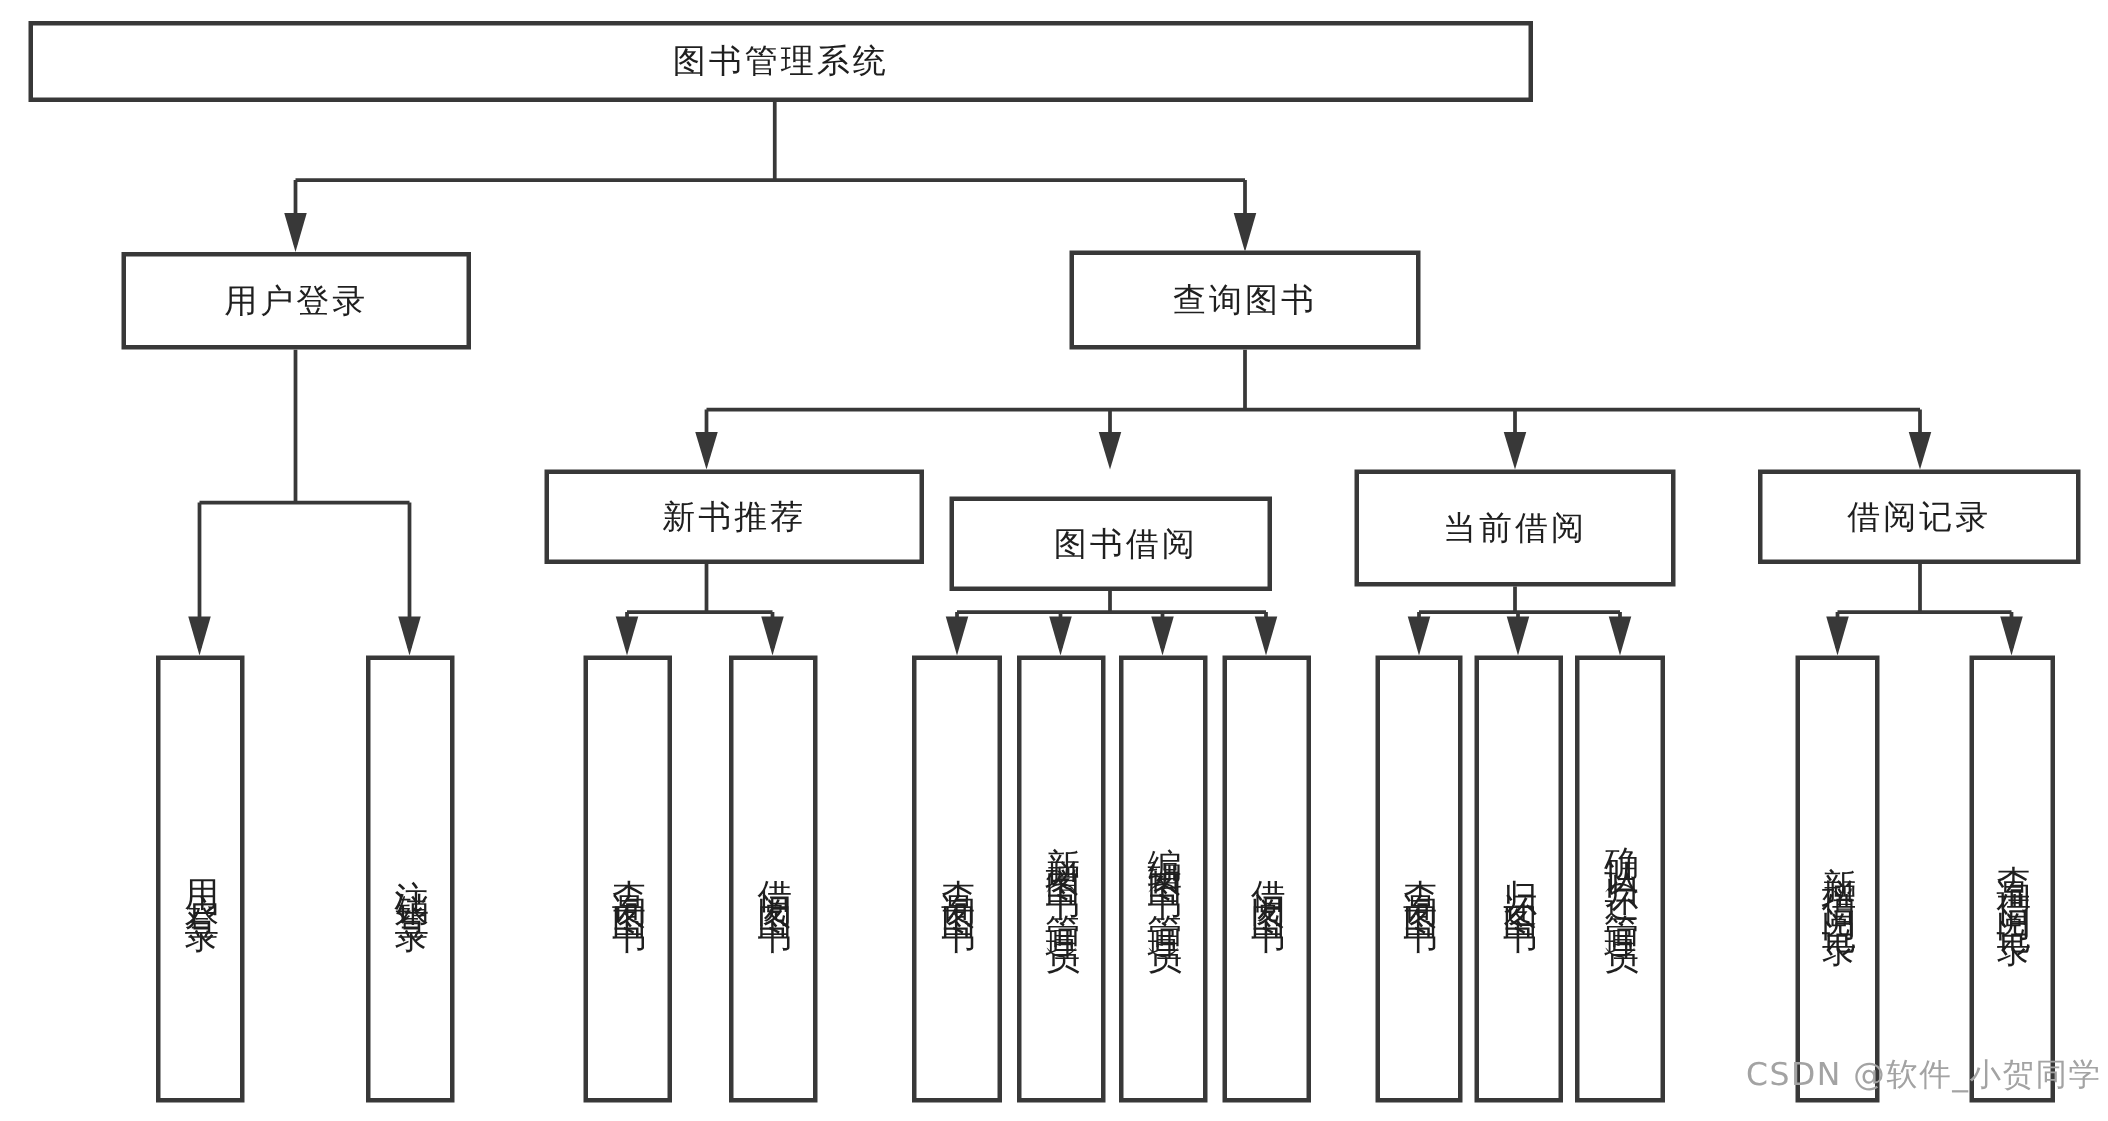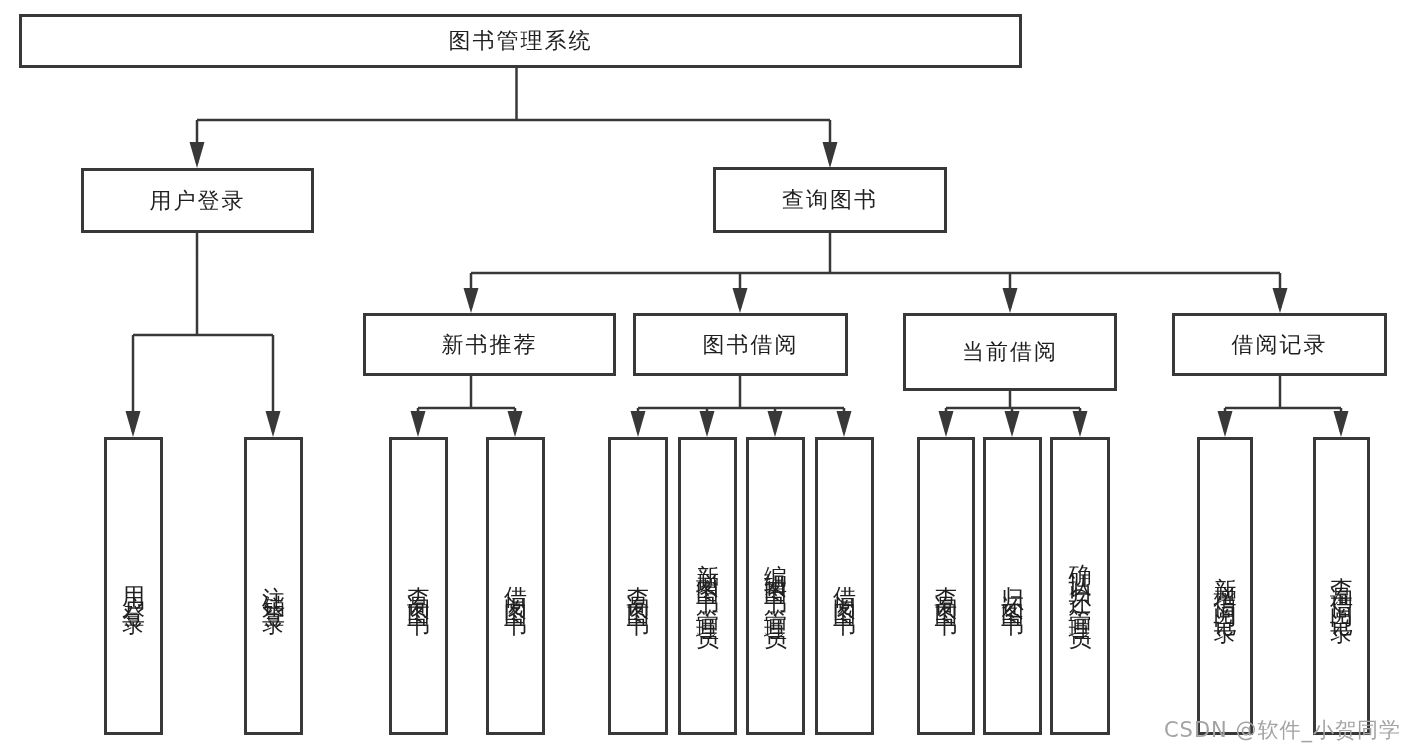--- a/index.html
+++ b/index.html
@@ -24,21 +24,21 @@
   .h-node{font-size:22px;letter-spacing:2px;white-space:nowrap;}
   .v-node{
     writing-mode:vertical-rl;
     text-orientation:mixed;
     font-size:23px;
     letter-spacing:9px;
     line-height:1;
   }
   .watermark{
     position:absolute;
-    right:4px;bottom:3px;
+    right:4px;bottom:17px;
     font-size:21px;
     color:var(--wm,#a3a3a3);
     letter-spacing:1px;
     z-index:2;
     white-space:nowrap;
   }
   svg line{stroke:var(--line,#383838);stroke-width:2.5;}
   svg polygon{fill:var(--line,#383838);}
 </style>
 </head>
@@ -121,21 +121,21 @@
       <polygon points="1333.5,411 1348.5,411 1341,437"></polygon>
     </g>
   </svg>
 
   <div class="node h-node" style="left:19px;top:14px;width:1003px;height:54px;">图书管理系统</div>
 
   <div class="node h-node" style="left:81px;top:168px;width:233px;height:65px;">用户登录</div>
   <div class="node h-node" style="left:713px;top:167px;width:234px;height:66px;">查询图书</div>
 
   <div class="node h-node" style="left:363px;top:313px;width:253px;height:63px;">新书推荐</div>
-  <div class="node h-node" style="left:633px;top:313px;width:215px;height:63px;padding-left:20px;">图书借阅</div>
+  <div class="node h-node" style="left:633px;top:331px;width:215px;height:63px;padding-left:20px;">图书借阅</div>
   <div class="node h-node" style="left:903px;top:313px;width:214px;height:78px;">当前借阅</div>
   <div class="node h-node" style="left:1172px;top:313px;width:215px;height:63px;">借阅记录</div>
 
   <div class="node v-node" style="left:104px;top:437px;width:59px;height:298px;">用户登录</div>
   <div class="node v-node" style="left:244px;top:437px;width:59px;height:298px;">注销登录</div>
 
   <div class="node v-node" style="left:389px;top:437px;width:59px;height:298px;">查询图书</div>
   <div class="node v-node" style="left:486px;top:437px;width:59px;height:298px;">借阅图书</div>
 
   <div class="node v-node" style="left:608px;top:437px;width:60px;height:298px;">查询图书</div>

